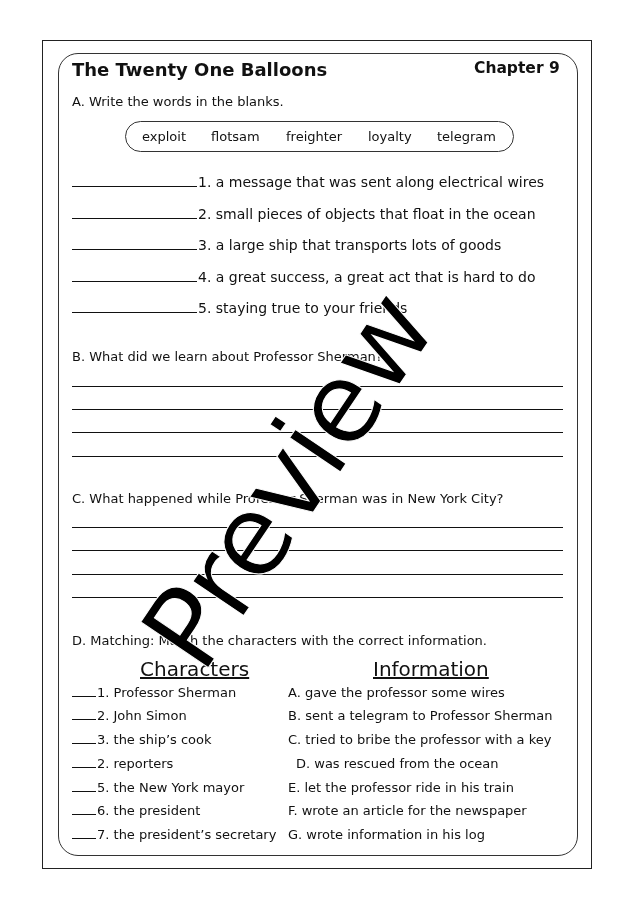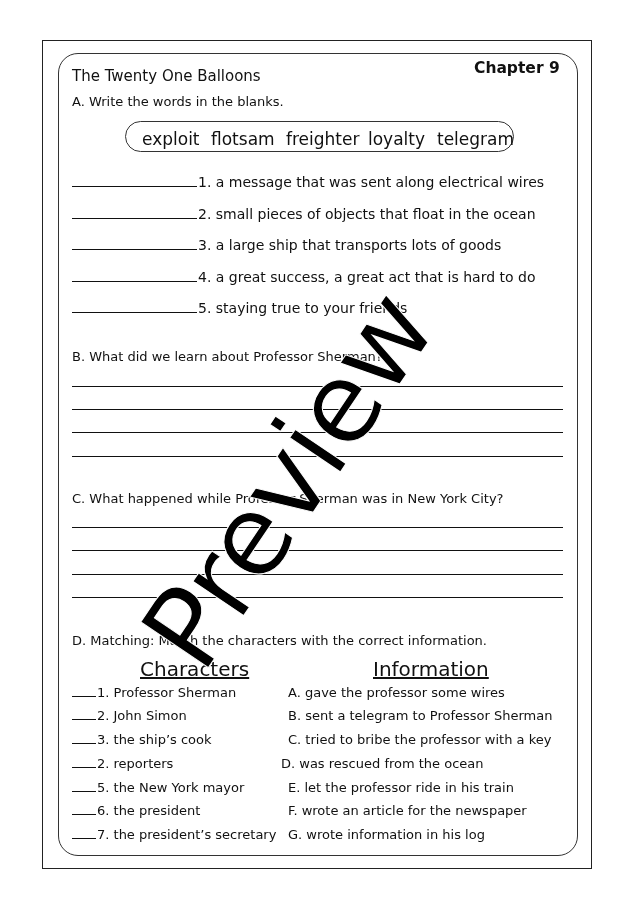--- a/index.html
+++ b/index.html
@@ -9,30 +9,30 @@
     .outer-frame {
       position: absolute; left: 42px; top: 40px; width: 550px; height: 829px;
       border: 1px solid #222;
     }
     .inner-box {
       position: absolute; left: 58px; top: 53px; width: 520px; height: 803px;
       border: 1.3px solid #333; border-radius: 20px;
     }
     .abs { position: absolute; white-space: nowrap; }
 
-    .title { left: 72px; top: 59px; font-size: 15px; font-weight: normal; margin-top: 8px; }
+    .title { left: 72px; top: 59px; font-size: 18px; font-weight: bold; }
     .chapter { left: 474px; top: 59px; font-size: 15.5px; font-weight: bold; }
 
     .section-prompt { font-size: 13px; text-align: right; }
 
     .wordbank {
       position: absolute; left: 125px; top: 121px; width: 389px; height: 31px;
       border: 1.2px solid #333; border-radius: 16px;
     }
-    .word { position: absolute; top: 129px; font-size: 17px; }
+    .word { position: absolute; top: 129px; font-size: 13px; }
 
     .def-row { position: absolute; left: 72px; font-size: 14px; white-space: nowrap; }
     .blank-short { display: inline-block; width: 125px; border-bottom: 1px solid #111; height: 13px; vertical-align: baseline; margin-right: 1px; }
 
     .write-line {
       position: absolute; left: 72px; width: 491px; height: 0;
       border-top: 1px solid #111;
     }
 
     .col-head { position: absolute; top: 657px; font-size: 20px; text-decoration: underline; }
@@ -103,18 +103,18 @@
 <div class="match-row" style="left:72px; top:708px;"><span class="blank-tiny"></span><span>2. John Simon</span></div>
 <div class="match-row" style="left:72px; top:732px;"><span class="blank-tiny"></span><span>3. the ship’s cook</span></div>
 <div class="match-row" style="left:72px; top:756px;"><span class="blank-tiny"></span><span>2. reporters</span></div>
 <div class="match-row" style="left:72px; top:780px;"><span class="blank-tiny"></span><span>5. the New York mayor</span></div>
 <div class="match-row" style="left:72px; top:803px;"><span class="blank-tiny"></span><span>6. the president</span></div>
 <div class="match-row" style="left:72px; top:827px;"><span class="blank-tiny"></span><span>7. the president’s secretary</span></div>
 
 <div class="match-row" style="left:288px; top:685px;">A. gave the professor some wires</div>
 <div class="match-row" style="left:288px; top:708px;">B. sent a telegram to Professor Sherman</div>
 <div class="match-row" style="left:288px; top:732px;">C. tried to bribe the professor with a key</div>
-<div class="match-row" style="left:281px; top:756px;text-align:center;">D. was rescued from the ocean</div>
+<div class="match-row" style="left:296px; top:756px;text-align:center;">D. was rescued from the ocean</div>
 <div class="match-row" style="left:288px; top:780px;">E. let the professor ride in his train</div>
 <div class="match-row" style="left:288px; top:803px;">F. wrote an article for the newspaper</div>
 <div class="match-row" style="left:288px; top:827px;">G. wrote information in his log</div>
 
 <div class="watermark">Preview</div>
 
 </body></html>

